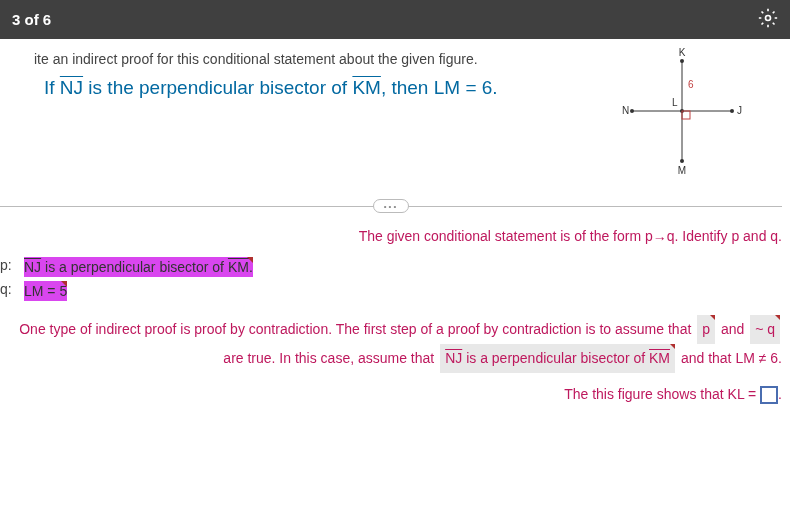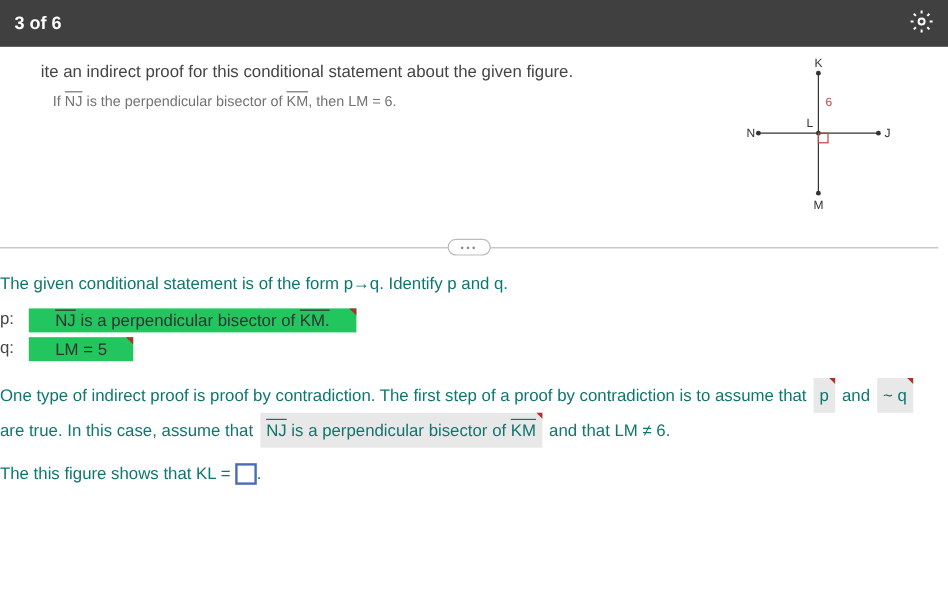--- a/index.html
+++ b/index.html
@@ -2,32 +2,32 @@
 <html><head>
 <meta charset="utf-8">
 <style>
 * { margin: 0; padding: 0; box-sizing: border-box; }
 body { font-family: Arial, sans-serif; font-size: 14px; color: #333; background: #fff; width: 790px; height: 505px; overflow: hidden; }
 .header { background: #404040; color: #fff; padding: 8px 12px; display: flex; justify-content: space-between; align-items: center; }
 .header-title { font-size: 15px; font-weight: bold; }
 .gear { color: #fff; }
 .content { padding: 12px 8px 0 0; }
 .prompt { font-size: 14px; color: #444; margin-bottom: 10px; }
-.statement { font-size: 12px; color: #737373; margin-left: 10px; margin-bottom: 8px; }
+.statement { font-size: 19px; color: #0369a1; margin-left: 10px; margin-bottom: 8px; }
 .overline { text-decoration: overline; }
 .top-section { display: flex; justify-content: space-between; align-items: flex-start; padding-right: 30px; padding-left: 34px; }
 .figure { width: 140px; height: 130px; position: relative; margin-top: -5px; flex-shrink: 0; }
 .figure svg { width: 100%; height: 100%; }
 .divider-wrap { position: relative; margin: 30px 0 18px 0; }
 .divider { border: none; border-top: 1px solid #bbb; }
 .divider-pill { position: absolute; left: 50%; top: -7px; transform: translateX(-50%); background: #fff; border: 1px solid #bbb; border-radius: 8px; width: 36px; height: 14px; display: flex; align-items: center; justify-content: center; font-size: 8px; color: #888; letter-spacing: 2px; }
-.line { margin-bottom: 10px; color: #0f766e; line-height: 1.6; }
+.line { margin-bottom: 10px; color: #be185d; line-height: 1.6; text-align: right; }
 .pq-row { display: flex; align-items: flex-start; margin-bottom: 4px; }
 .pq-label { width: 24px; color: #444; }
-.answer-box { background: #22c55e; padding: 2px 22px; position: relative; display: inline-block; }
+.answer-box { background: #d946ef; padding: 2px 0; position: relative; display: inline-block; }
 .answer-box::after { content: ''; position: absolute; top: 0; right: 0; width: 0; height: 0; border-left: 6px solid transparent; border-top: 6px solid #b03030; }
 .small-answer { background: #e8e8e8; padding: 1px 5px; position: relative; display: inline-block; margin: 0 2px; }
 .small-answer::after { content: ''; position: absolute; top: 0; right: 0; width: 0; height: 0; border-left: 5px solid transparent; border-top: 5px solid #b03030; }
 .input-box { display: inline-block; width: 18px; height: 18px; border: 2px solid #4a6db0; background: #fff; vertical-align: middle; }
 .flow { line-height: 1.9; }
 </style>
 </head>
 <body>
 
 <div class="header">

